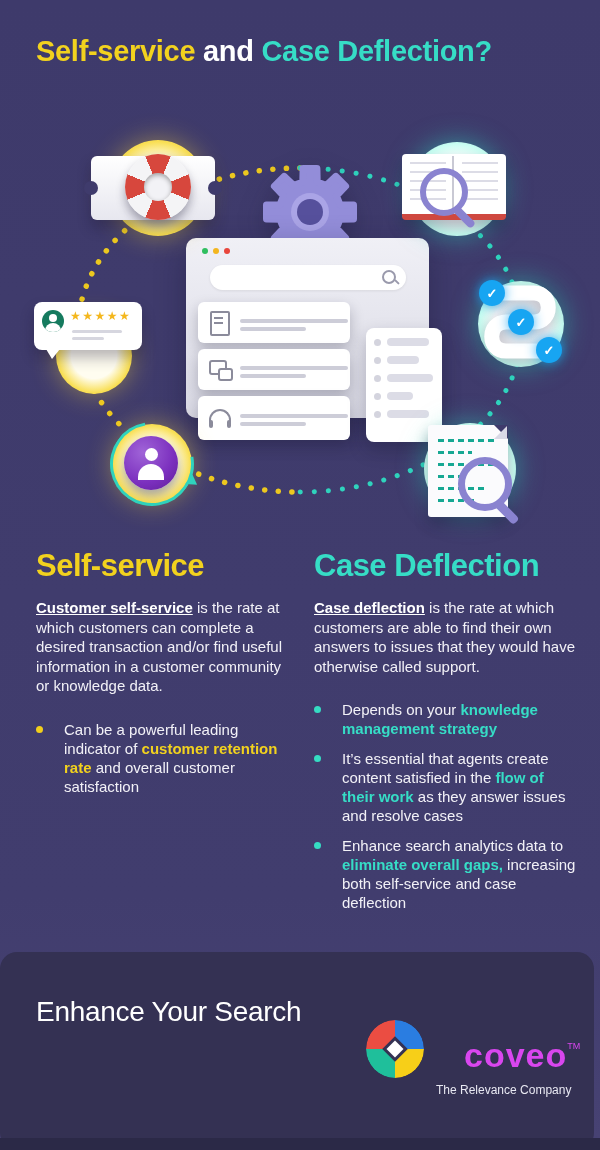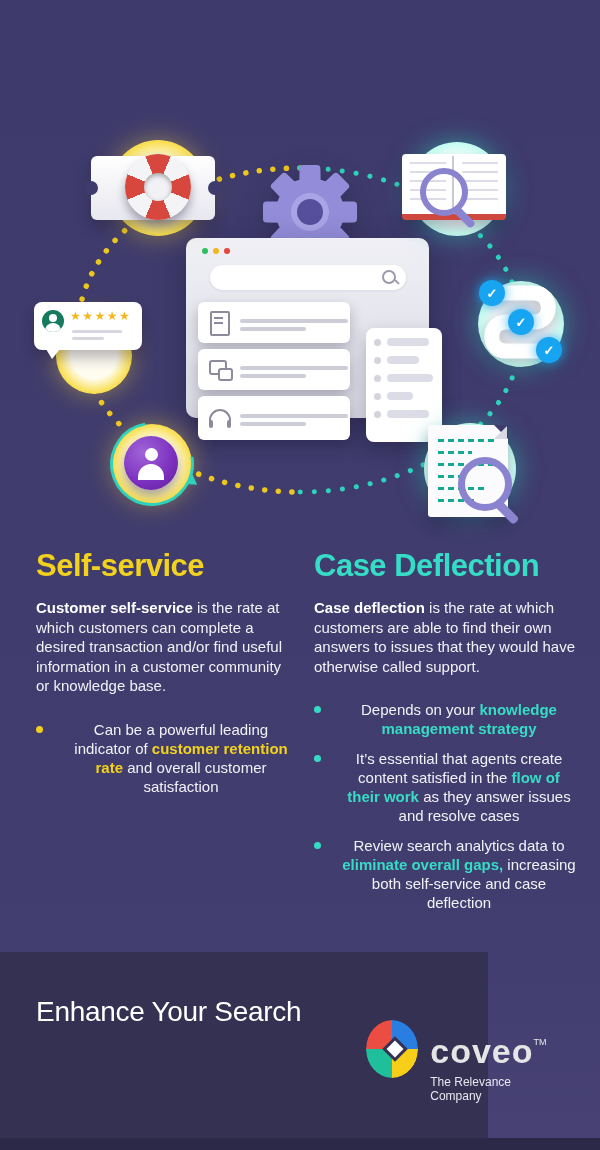--- a/index.html
+++ b/index.html
@@ -130,52 +130,53 @@
   .d1{top:14px;width:56px;} .d2{top:26px;width:34px;} .d3{top:38px;width:58px;}
   .d4{top:50px;width:26px;} .d5{top:62px;width:46px;} .d6{top:74px;width:38px;}
   .ds-mag{left:48px;top:36px;width:40px;height:40px;border-width:7px;}
   .ds-mag::after{left:37px;top:34px;width:9px;height:28px;}
   
   .cols{position:absolute;left:36px;top:548px;width:540px;display:flex;gap:16px;}
   .col{width:262px;flex:0 0 262px;}
   .col h2{margin:0 0 14px 0;font-size:31px;font-weight:800;letter-spacing:-.5px;}
   .col.left h2{color:#f2d21e;} .col.right h2{color:#36ddc6;}
   .intro{margin:0 0 24px 0;color:#f2f1f7;font-size:15px;line-height:19.5px;}
-  .b{font-weight:700;color:#fff;}
+  .b{font-weight:700;color:#fff;text-decoration:underline;}
   .col ul{list-style:none;margin:0;padding:0;}
-  .col li{display:flex;gap:21px;margin-bottom:11px;color:#f2f1f7;font-size:15px;line-height:19px;text-align:center;}
+  .col li{display:flex;gap:21px;margin-bottom:11px;color:#f2f1f7;font-size:15px;line-height:19px;}
   .bdot{flex:0 0 7px;width:7px;height:7px;border-radius:50%;margin-top:6px;}
   .col.left .bdot{background:#f2cf1b;} .col.right .bdot{background:#35dcc3;}
   
-  .ftr{position:absolute;left:0;top:952px;width:488px;height:198px;background:#343153;}
+  .ftr{position:absolute;left:0;top:952px;width:594px;height:198px;background:#343153;border-radius:17px;}
   .cta{position:absolute;left:36px;top:44px;color:#fff;font-size:28px;font-weight:400;letter-spacing:-.3px;}
   .learn{position:absolute;left:36px;top:96px;width:168px;height:52px;background:#fff;border:none;border-radius:12px;
          color:#2e2b55;font-family:"Liberation Sans",sans-serif;font-size:17px;font-weight:700;cursor:pointer;
          box-shadow:0 4px 10px rgba(0,0,0,.25);}
   .brand{position:absolute;left:366px;top:68px;display:flex;align-items:flex-start;gap:12px;}
   .mark{position:relative;width:58px;height:58px;border-radius:50%;overflow:hidden;}
   .q{position:absolute;width:50%;height:50%;}
   .q-tl{left:0;top:0;background:#eb4d42;border-radius:100% 0 0 0;}
   .q-tr{right:0;top:0;background:#2a7de1;border-radius:0 100% 0 0;}
   .q-bl{left:0;bottom:0;background:#1fbf9b;border-radius:0 0 0 100%;}
   .q-br{right:0;bottom:0;background:#f7cf18;border-radius:0 0 100% 0;}
   .diamond{position:absolute;left:20px;top:20px;width:18px;height:18px;background:#343153;transform:rotate(45deg);}
   .diamond::after{content:"";position:absolute;left:3px;top:3px;width:12px;height:12px;background:#fff;}
   .brand-text{padding-top:4px;}
-  .brand-name{color:#e5e5e5;font-size:34px;font-weight:700;letter-spacing:1px;line-height:36px;}
+  .brand-name{color:#d946ef;font-size:34px;font-weight:700;letter-spacing:1px;line-height:44px;margin-left:28px;}
   .brand-name sup{font-size:9px;font-weight:400;vertical-align:18px;letter-spacing:0;}
   .tagline{color:#e8e8f2;font-size:12px;margin-top:6px;}
   .strip{position:absolute;left:0;bottom:0;width:600px;height:12px;background:#2b2947;}
 </style>
 </head>
 <body>
 
 <div class="page">
 
   <div class="hdr">
+    <div class="t2"><span class="hl-y">Self-service</span><span> and </span><span class="hl-c">Case Deflection?</span></div>
   </div>
 
   <div class="illus">
     <svg class="orbit" width="600" height="425" viewBox="0 0 600 425">
       <path d="M 300 40 A 222 162 0 0 0 300 364" fill="none" stroke="#ecc81f" stroke-width="5.5" stroke-linecap="round" stroke-dasharray="0.1 13.5"></path>
       <path d="M 300 40 A 222 162 0 0 1 300 364" fill="none" stroke="#2fd3bd" stroke-width="5" stroke-linecap="round" stroke-dasharray="0.1 14"></path>
     </svg>
 
     <svg class="abs gear" id="gear-svg" width="120" height="120" viewBox="0 0 120 120">
       <path id="gear-path" fill="#938dd9" stroke="#938dd9" stroke-width="7" stroke-linejoin="round" d="M53.1 16.5 L66.9 16.5 L67.2 29.9 L76.2 33.6 L85.9 24.4 L95.6 34.1 L86.4 43.8 L90.1 52.8 L103.5 53.1 L103.5 66.9 L90.1 67.2 L86.4 76.2 L95.6 85.9 L85.9 95.6 L76.2 86.4 L67.2 90.1 L66.9 103.5 L53.1 103.5 L52.8 90.1 L43.8 86.4 L34.1 95.6 L24.4 85.9 L33.6 76.2 L29.9 67.2 L16.5 66.9 L16.5 53.1 L29.9 52.8 L33.6 43.8 L24.4 34.1 L34.1 24.4 L43.8 33.6 L52.8 29.9 Z"></path>
@@ -289,21 +290,21 @@
           <span class="drow d5"></span>
           <span class="drow d6"></span>
       </span>
       <span class="mag2 ds-mag"></span>
     </div>
   </div>
 
   <div class="cols">
     <div class="col left">
       <h2>Self-service</h2>
-      <p class="intro"><span class="b">Customer self-service</span><span> is the rate at which customers can complete a desired transaction and/or find useful information in a customer community or knowledge base.</span></p>
+      <p class="intro"><span class="b">Customer self-service</span><span> is the rate at which customers can complete a desired transaction and/or find useful information in a customer community or knowledge data.</span></p>
       <ul>
         <li>
             <span class="bdot"></span>
             <span><span>Can be a powerful leading indicator of </span><span class="hl-y">customer retention rate</span><span> and overall customer satisfaction</span></span>
           </li>
       </ul>
     </div>
     <div class="col right">
       <h2>Case Deflection</h2>
       <p class="intro"><span class="b">Case deflection</span><span> is the rate at which customers are able to find their own answers to issues that they would have otherwise called support.</span></p>
@@ -311,21 +312,21 @@
         <li>
             <span class="bdot"></span>
             <span><span>Depends on your </span><span class="hl-c">knowledge management strategy</span></span>
           </li>
         <li>
             <span class="bdot"></span>
             <span><span>It’s essential that agents create content satisfied in the </span><span class="hl-c">flow of their work</span><span> as they answer issues and resolve cases</span></span>
           </li>
         <li>
             <span class="bdot"></span>
-            <span><span>Review search analytics data to </span><span class="hl-c">eliminate overall gaps,</span><span> increasing both self-service and case deflection</span></span>
+            <span><span>Enhance search analytics data to </span><span class="hl-c">eliminate overall gaps,</span><span> increasing both self-service and case deflection</span></span>
           </li>
       </ul>
     </div>
   </div>
 
   <div class="ftr">
     <div class="cta">Enhance Your Search</div>
     <div class="brand">
       <div class="mark">
         <span class="q q-tl"></span>

